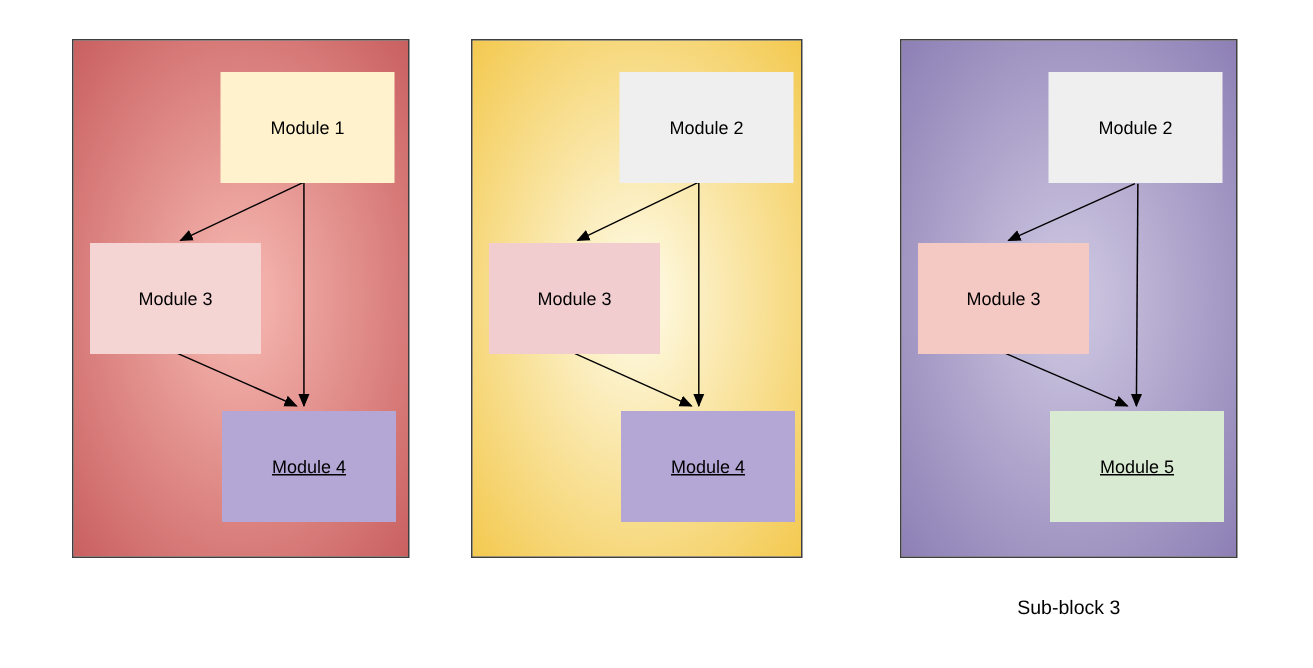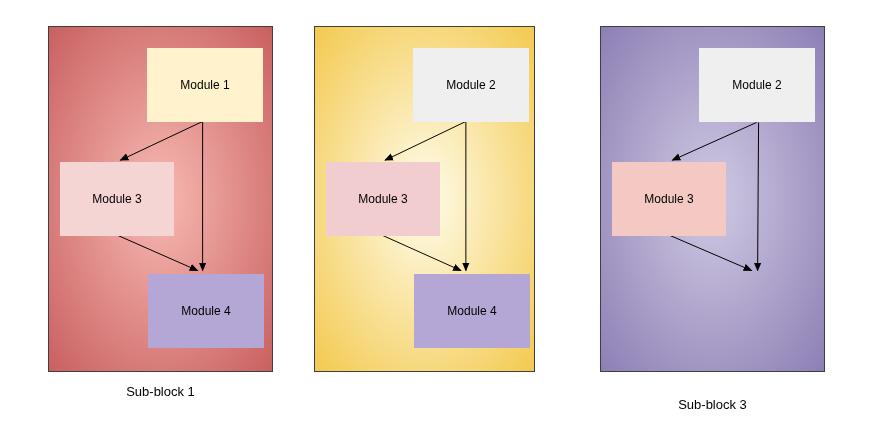--- a/index.html
+++ b/index.html
@@ -16,21 +16,21 @@
   .p2{left:600px;width:225px;}
   .arrows{position:absolute;left:0;top:0;width:100%;height:100%;}
   .arrow{stroke:var(--arrow-color,#000);stroke-width:1;fill:none;}
   .ah{fill:var(--arrow-color,#000);}
   .module{
     position:absolute;width:116px;height:74px;
     display:flex;align-items:center;justify-content:center;
   }
   .m-top{left:98px;top:21px;}
   .m-mid{left:11px;top:135px;width:114px;justify-content:center;}
-  .m-bot{left:99px;top:247px;}
+  .m-bot{left:99px;top:247px;text-decoration:underline;}
   .mlabel{font-size:12px;color:#000;white-space:nowrap;}
   .panel-label{
     position:absolute;text-align:center;font-size:13px;color:#000;
   }
   .pl0{left:48px;width:225px;top:384px;}
   .pl1{left:314px;width:221px;top:392px;}
   .pl2{left:600px;width:225px;top:397px;text-align:center;}
 </style>
 </head>
 <body>
@@ -51,21 +51,20 @@
     <div class="module m-top" style="background: rgb(255, 242, 204);">
       <span class="mlabel">Module 1</span>
     </div>
     <div class="module m-mid" style="background: rgb(245, 212, 212);">
       <span class="mlabel">Module 3</span>
     </div>
     <div class="module m-bot" style="background: rgb(180, 167, 214);">
       <span class="mlabel">Module 4</span>
     </div>
   </div>
-  <div class="panel-label pl0">Sub-block 1</div>
 
   <div class="panel p1" style="background: radial-gradient(rgb(253, 246, 216) 0%, rgb(253, 246, 216) 12%, rgb(243, 201, 79) 100%);">
     <svg class="arrows" viewBox="0 0 225 346" preserveAspectRatio="none">
       <defs>
         <marker id="ah1" viewBox="0 0 10 10" refX="9" refY="5" markerWidth="9" markerHeight="9" orient="auto">
           <path class="ah" d="M0,0.8 L10,5 L0,9.2 Z"></path>
         </marker>
       </defs>
       <line class="arrow" x1="155" y1="95" x2="72" y2="134" marker-end="url(#ah1)"></line>
       <line class="arrow" x1="155" y1="95" x2="155" y2="245" marker-end="url(#ah1)"></line>
@@ -92,16 +91,19 @@
       <line class="arrow" x1="157" y1="96" x2="72" y2="134" marker-end="url(#ah2)"></line>
       <line class="arrow" x1="159" y1="96" x2="158" y2="245" marker-end="url(#ah2)"></line>
       <line class="arrow" x1="68" y1="209" x2="152" y2="245" marker-end="url(#ah2)"></line>
     </svg>
     <div class="module m-top" style="background: rgb(239, 239, 239);">
       <span class="mlabel">Module 2</span>
     </div>
     <div class="module m-mid" style="background: rgb(244, 201, 195);">
       <span class="mlabel">Module 3</span>
     </div>
+    <div class="module m-bot" style="background: rgb(217, 234, 211);">
+      <span class="mlabel">Module 5</span>
+    </div>
   </div>
   <div class="panel-label pl2">Sub-block 3</div>
 
 </div>
 
 </body></html>

